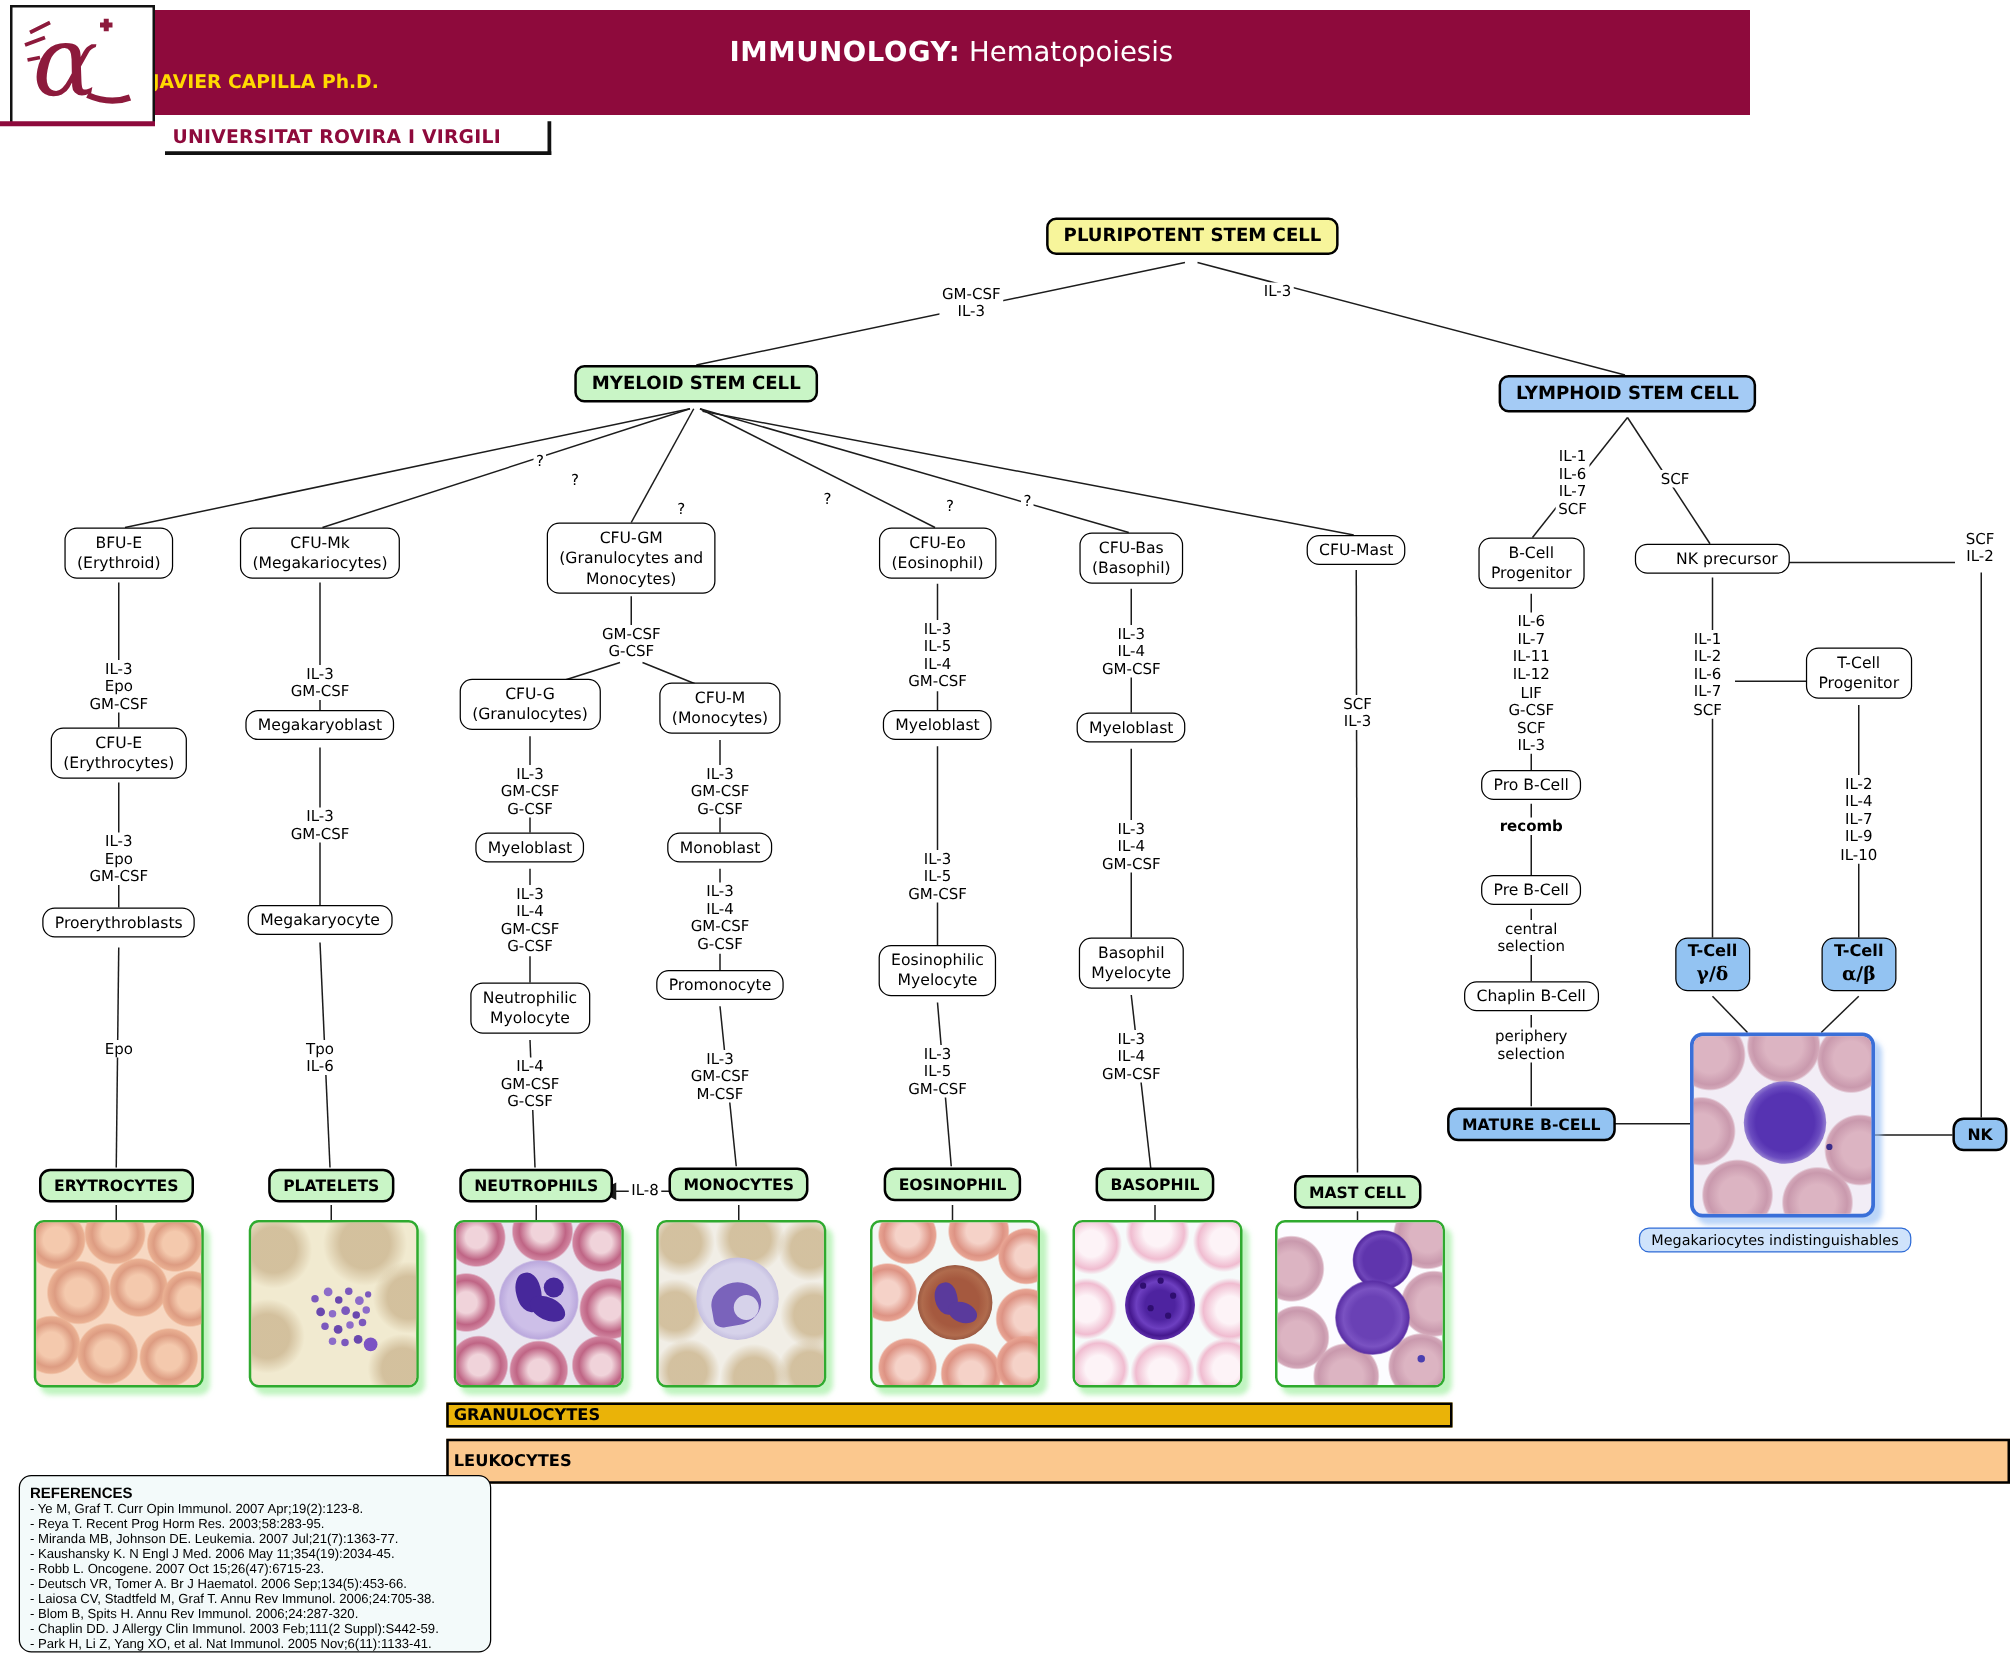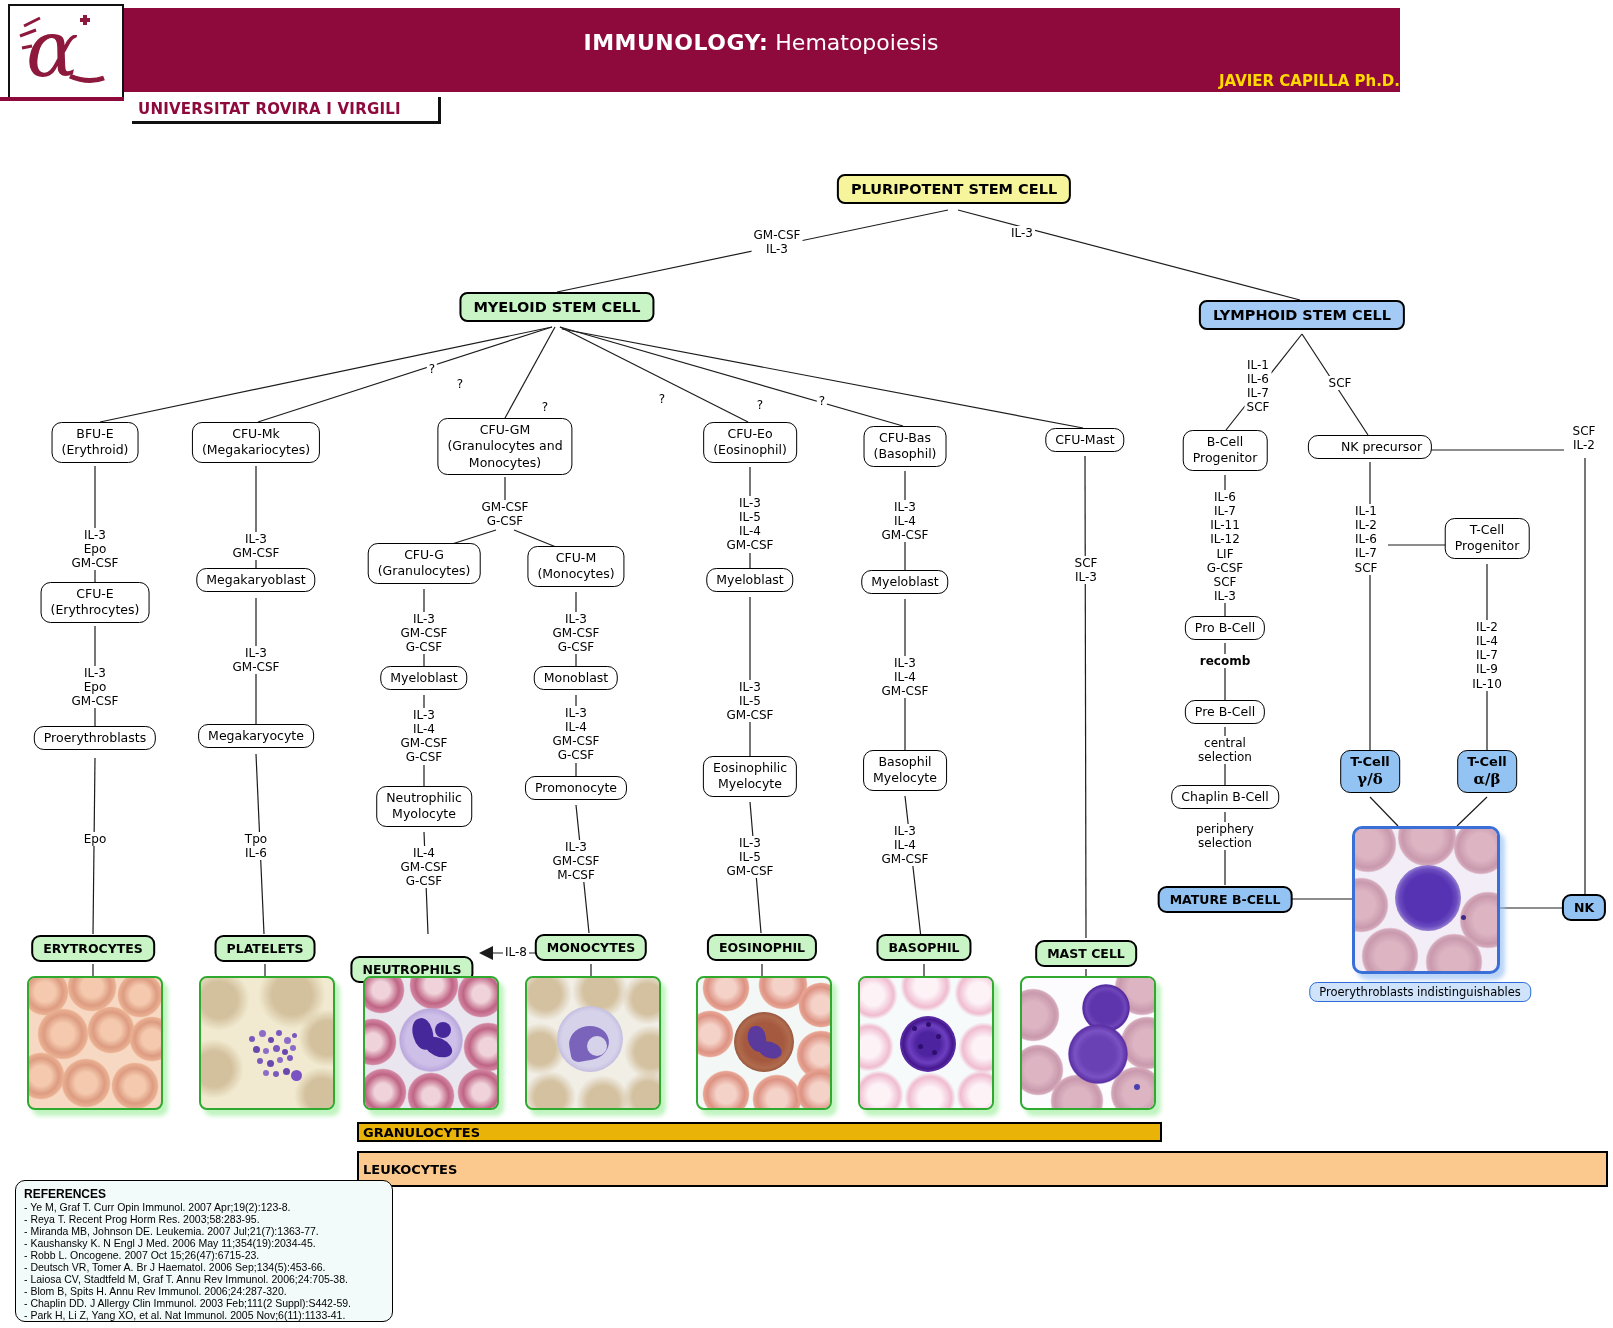--- a/index.html
+++ b/index.html
@@ -2,21 +2,21 @@
 <html><head>
 <meta charset="utf-8">
 <style>
   html,body{margin:0;padding:0;background:#fff;}
   #page{position:relative;width:1613px;height:1328px;background:#fff;
         font-family:"DejaVu Sans",sans-serif;color:#000;overflow:hidden;}
   
   .banner{position:absolute;left:122px;top:8px;width:1278px;height:84px;background:#8e0a3c;}
   .b-title{position:absolute;left:0;top:22px;width:100%;text-align:center;color:#fff;font-size:22px;}
   .b-title .bold{font-weight:bold;letter-spacing:.5px;}
-  .b-author{position:absolute;left:0;top:64px;width:100%;text-align:right;color:#ffd900;font-size:15px;font-weight:bold;}
+  .b-author{position:absolute;left:0;top:48px;width:100%;text-align:left;color:#ffd900;font-size:15px;font-weight:bold;}
   .logo-box{position:absolute;left:8px;top:4px;width:112px;height:92px;background:#fff;border:2px solid #111;}
   .logo-underline{position:absolute;left:0px;top:97px;width:124px;height:4px;background:#8e0a3c;}
   .univ{position:absolute;left:132px;top:97px;width:300px;height:24px;background:#fff;
         border-right:3px solid #111;border-bottom:3px solid #111;
         color:#8e0a3c;font-weight:bold;font-size:15px;line-height:24px;padding-left:6px;letter-spacing:.2px;}
   
   #wires{position:absolute;left:0;top:0;z-index:1;}
   #wires line{stroke:#1c1c1c;stroke-width:1.2;}
   
   .node{position:absolute;transform:translateX(-50%);z-index:3;background:#fff;border:1.5px solid #000;
@@ -286,21 +286,21 @@
   <div class="el" style="left:1584px;top:424px;">SCF
 IL-2</div>
   <div class="el" style="left:1487px;top:620px;">IL-2
 IL-4
 IL-7
 IL-9
 IL-10</div>
 
   <div class="term" style="left:93px;top:935px;">ERYTROCYTES</div>
   <div class="term" style="left:265px;top:935px;">PLATELETS</div>
-  <div class="term" style="left:412px;top:935px;margin-top:21px;">NEUTROPHILS</div>
+  <div class="term" style="left:429px;top:935px;">NEUTROPHILS</div>
   <div class="term" style="left:591px;top:934px;">MONOCYTES</div>
   <div class="term" style="left:762px;top:934px;">EOSINOPHIL</div>
   <div class="term" style="left:924px;top:934px;">BASOPHIL</div>
   <div class="term" style="left:1086px;top:940px;">MAST CELL</div>
 
   <div class="micro" style="left:27px;top:976px;background:#f7d8c2;">
     <div class="cell rbc-a" style="left:-8px;top:-10px;width:48px;height:48px;"></div>
     <div class="cell rbc-a" style="left:38px;top:-16px;width:50px;height:50px;"></div>
     <div class="cell rbc-a" style="left:88px;top:-6px;width:46px;height:46px;"></div>
     <div class="cell rbc-a" style="left:8px;top:30px;width:52px;height:52px;"></div>
@@ -410,21 +410,21 @@
     <div class="cell rbc-f" style="left:-16px;top:-14px;width:58px;height:58px;"></div>
     <div class="cell rbc-f" style="left:42px;top:-22px;width:60px;height:60px;"></div>
     <div class="cell rbc-f" style="left:98px;top:-10px;width:56px;height:56px;"></div>
     <div class="cell rbc-f" style="left:-22px;top:48px;width:56px;height:56px;"></div>
     <div class="cell rbc-f" style="left:104px;top:62px;width:58px;height:58px;"></div>
     <div class="cell rbc-f" style="left:6px;top:98px;width:58px;height:58px;"></div>
     <div class="cell rbc-f" style="left:70px;top:104px;width:58px;height:58px;"></div>
     <div class="cell" style="left:40px;top:36px;width:66px;height:66px;background:radial-gradient(circle,#5633b2 0 50%,#6b4cc0 62%,#9c88d4 72%,rgba(156,136,212,0) 77%);"></div>
     <div class="dot" style="left:106px;top:86px;width:5px;height:5px;background:#3b2c8a;"></div>
   </div>
-  <div class="note" style="left:1420px;top:982px;">Proerythroblasts indistinguishables</div>
+  <div class="note" style="left:1420px;top:982px;">Megakariocytes indistinguishables</div>
 
   <div class="band" style="left:357px;top:1122px;width:805px;height:20px;background:#eab308;">GRANULOCYTES</div>
   <div class="band" style="left:357px;top:1151px;width:1251px;height:36px;background:#fbc88e;">LEUKOCYTES</div>
 
   <div class="refs">
     <div class="rtitle">REFERENCES</div>
     <div class="ritem">- Ye M, Graf T. Curr Opin Immunol. 2007 Apr;19(2):123-8.</div>
     <div class="ritem">- Reya T. Recent Prog Horm Res. 2003;58:283-95.</div>
     <div class="ritem">- Miranda MB, Johnson DE. Leukemia. 2007 Jul;21(7):1363-77.</div>
     <div class="ritem">- Kaushansky K. N Engl J Med. 2006 May 11;354(19):2034-45.</div>

